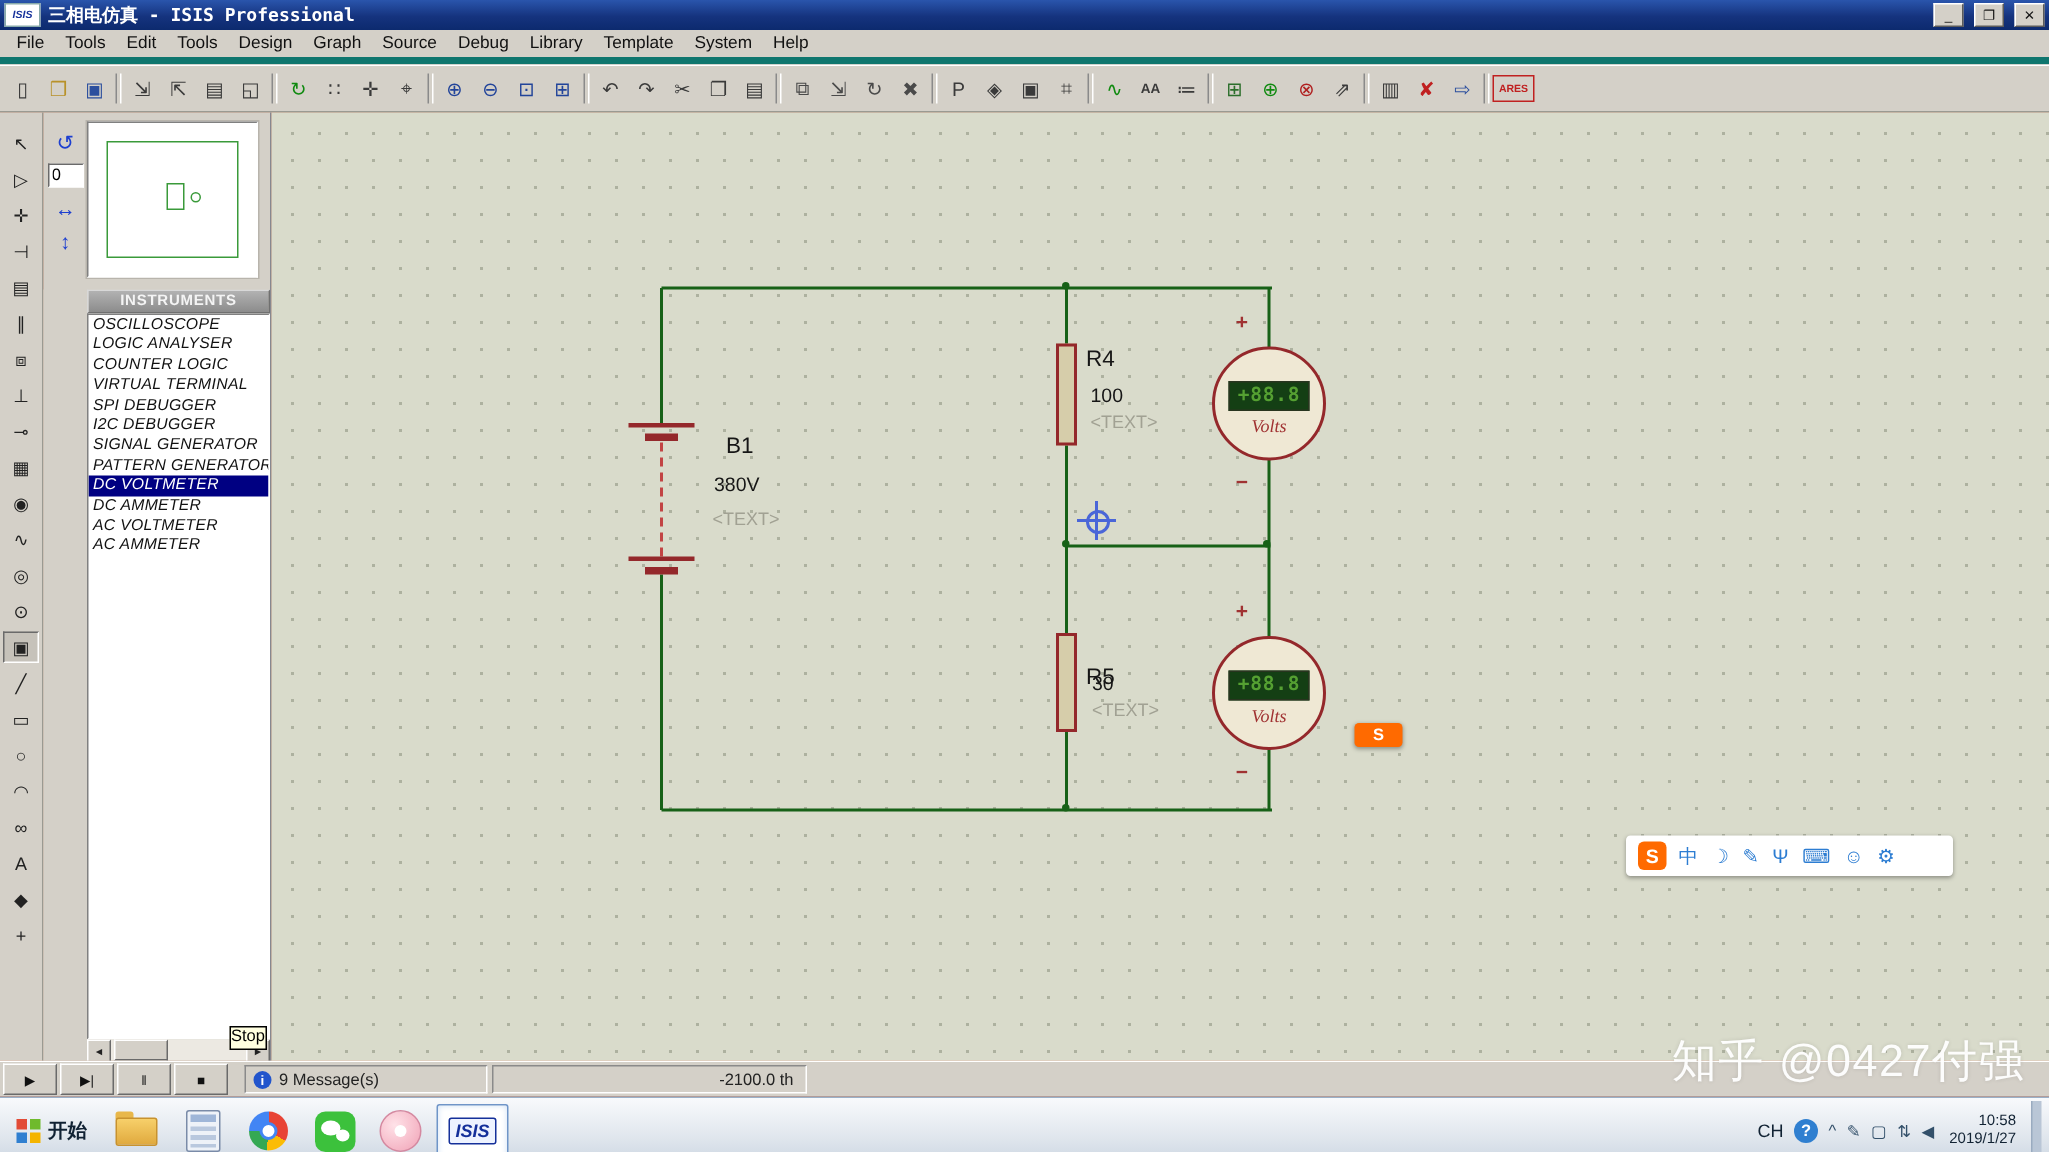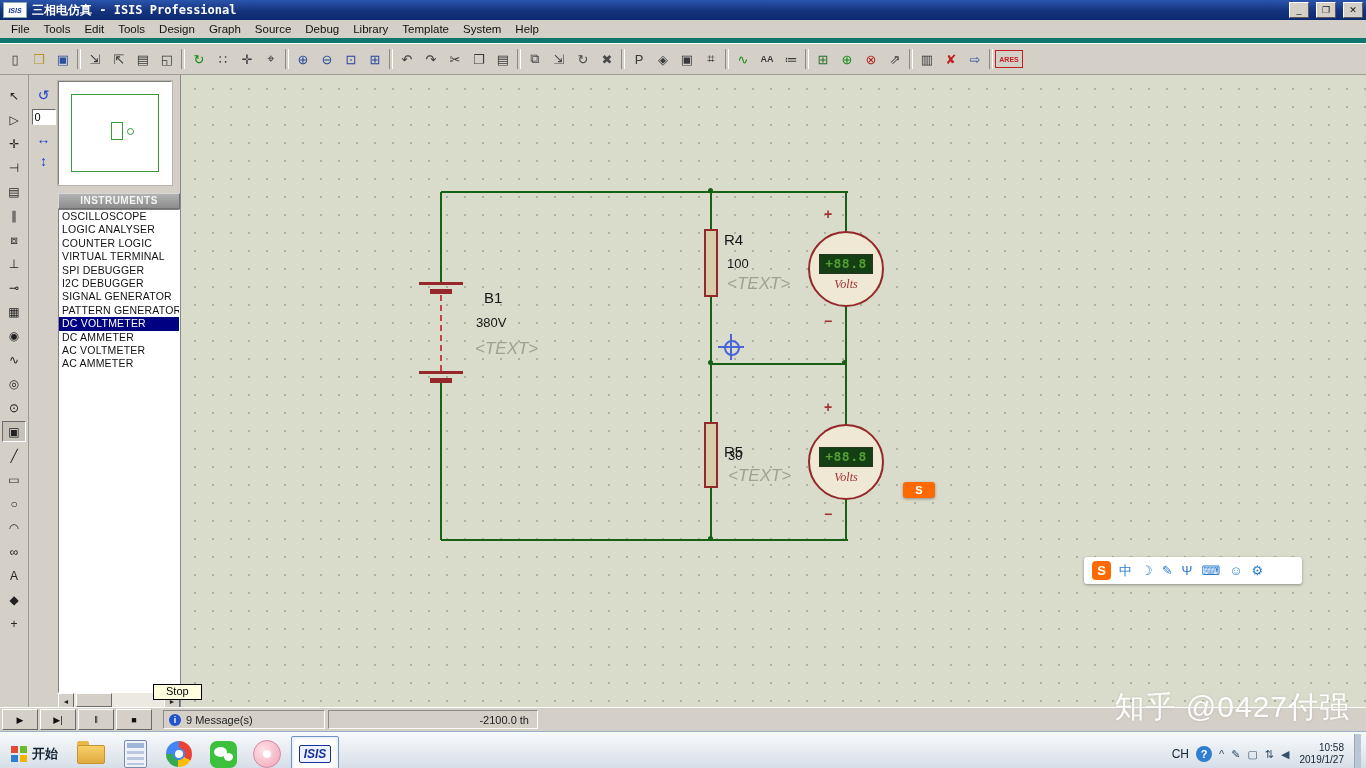--- a/index.html
+++ b/index.html
@@ -43,21 +43,21 @@
     border:1px solid; border-color:#808080 #fff #fff #808080; box-shadow:0 0 0 1px #b8b4ac; }
   .pv-sheet { position:absolute; left:12px; top:12px; right:12px; bottom:12px; border:1px solid #3a9a3a; }
   .pv-glyph { position:absolute; left:52px; top:40px; width:10px; height:16px; border:1px solid #3a9a3a; }
   .pv-dot { position:absolute; left:68px; top:46px; width:5px; height:5px; border-radius:50%; border:1px solid #3a9a3a; }
   .gutter { background:#d4d0c8; }
 
   .selector { display:flex; flex-direction:column; height:100%; overflow:hidden; }
   .sel-header { height:14px; line-height:14px; text-align:center; font-size:10px; font-weight:bold; letter-spacing:0.5px;
     color:#f4f4f4; background:linear-gradient(#b2b2b2,#8c8c8c); border:1px solid; border-color:#d8d8d8 #707070 #707070 #d8d8d8; }
   .sel-list { flex:1; background:#fff; border:1px solid; border-color:#808080 #fff #fff #808080; overflow:hidden; }
-  .sel-item { height:13.4px; line-height:13.4px; padding-left:3px; font-size:10.5px; letter-spacing:0.2px; white-space:nowrap; color:#111; overflow:hidden; }
+  .sel-item { height:13.4px; line-height:13.4px; padding-left:3px; font-size:10.5px; letter-spacing:0.2px; white-space:nowrap; color:#111; overflow:hidden;font-style:italic; }
   .sel-item.selected { background:#000082; color:#fff; }
   .hscroll { height:14px; display:flex; background:#d4d0c8; }
   .hs-btn { width:14px; height:14px; background:#d4d0c8; border:1px solid; border-color:#fff #6a6a6a #6a6a6a #fff;
     font-size:7px; display:flex; align-items:center; justify-content:center; color:#222; }
   .hs-track { flex:1; background:#ece9e2; position:relative; }
   .hs-thumb { position:absolute; left:2px; top:0; width:34px; height:12px; background:#d4d0c8; border:1px solid; border-color:#fff #6a6a6a #6a6a6a #fff; }
 
   
   .canvas { flex:1; position:relative; overflow:hidden; background-color:#d9dbcb;
     background-image:radial-gradient(circle,#adb19f 1px,rgba(0,0,0,0) 1.1px); background-size:18px 18px; background-position:5px 5px; }
@@ -67,21 +67,21 @@
   .plate { position:absolute; background:#94282b; }
   .bat-dash { position:absolute; width:0; border-left:2px dashed #c24444; }
   .voltmeter { position:absolute; width:72px; height:72px; border:2px solid #94282b; border-radius:50%; background:#efe8d4; }
   .vm-display { position:absolute; left:9px; top:21px; width:52px; height:18px; background:#143f14; border:1px solid #28351f;
     color:#55a032; font-family:"DejaVu Sans Mono",monospace; font-weight:bold; font-size:13px; text-align:center; line-height:18px; letter-spacing:0.5px; }
   .vm-unit { position:absolute; left:0; right:0; top:44px; text-align:center; font-style:italic; color:#a03232;
     font-size:12px; font-family:"Liberation Serif",serif; }
   .vm-sign { position:absolute; color:#a03232; font-size:14px; font-weight:bold; width:12px; text-align:center; }
   .ref { position:absolute; font-size:15px; color:#161616; }
   .val { position:absolute; font-size:13px; color:#161616; }
-  .ph  { position:absolute; font-size:17px; color:#a1a193;font-style:italic; }
+  .ph  { position:absolute; font-size:12px; color:#a1a193; }
   .crosshair { position:absolute; left:537px; top:259px; width:26px; height:26px; }
   .ch-h { position:absolute; left:0; right:0; top:12px; height:2px; background:#4a66d8; }
   .ch-v { position:absolute; top:0; bottom:0; left:12px; width:2px; background:#4a66d8; }
   .ch-c { position:absolute; left:6px; top:6px; width:12px; height:12px; border:2px solid #4a66d8; border-radius:50%; }
 
   .sogou { position:absolute; left:903px; top:482px; width:202px; height:27px; background:#fff; border-radius:3px;
     box-shadow:0 1px 3px rgba(0,0,0,.35); display:flex; align-items:center; gap:8px; padding:0 8px; }
   .sogou-logo { width:19px; height:19px; border-radius:4px; background:#ff6a00; color:#fff; font-weight:bold; font-size:13px;
     display:flex; align-items:center; justify-content:center; }
   .sogou-ic { color:#2d7dd2; font-size:13px; }
@@ -90,21 +90,21 @@
   .simbar { height:23px; display:flex; align-items:center; gap:3px; padding:0 2px; background:#d4d0c8; border-top:1px solid #fff; }
   .sim-btn { width:34px; height:19px; background:#d4d0c8; border:1px solid; border-color:#fff #6a6a6a #6a6a6a #fff;
     font-size:9px; display:flex; align-items:center; justify-content:center; color:#111; }
   .panel { height:17px; border:1px solid; border-color:#8a8a8a #fff #fff #8a8a8a; display:flex; align-items:center; font-size:11px; background:#d4d0c8; color:#222; }
   .msg-panel { width:150px; padding:0 5px; gap:5px; margin-left:8px; }
   .info-dot { width:12px; height:12px; border-radius:50%; background:#2255cc; color:#fff; font-size:9px; font-weight:bold;
     display:flex; align-items:center; justify-content:center; flex:none; }
   .status-panel { flex:1; justify-content:center; }
   .coord-panel { width:200px; justify-content:flex-end; padding-right:8px; }
   .tooltip { position:absolute; left:153px; top:684px; z-index:30; background:#ffffe0; border:1px solid #000;
-    font-size:11px; height:14px; line-height:13px; padding:0 12px; color:#000; }
+    font-size:11px; height:14px; line-height:13px; padding:0 0; color:#000; }
 
   
   .taskbar { height:44px; display:flex; align-items:center; gap:4px; padding:0 2px;
     background:linear-gradient(#f8fafc,#e0e6ed 60%,#ccd6e2); border-top:1px solid #9ab0c8; }
   .start-btn { display:flex; align-items:center; gap:5px; padding:0 9px; height:38px; border-radius:3px; }
   .flag { width:16px; height:16px; display:grid; grid-template-columns:7px 7px; grid-template-rows:7px 7px; gap:2px; }
   .flag span:nth-child(1){background:#e24b36;} .flag span:nth-child(2){background:#6fba2c;}
   .flag span:nth-child(3){background:#2f7fd0;} .flag span:nth-child(4){background:#f4b400;}
   .start-label { font-size:13px; font-weight:bold; color:#123; }
   .task-ic { width:40px; height:38px; display:flex; align-items:center; justify-content:center; }

